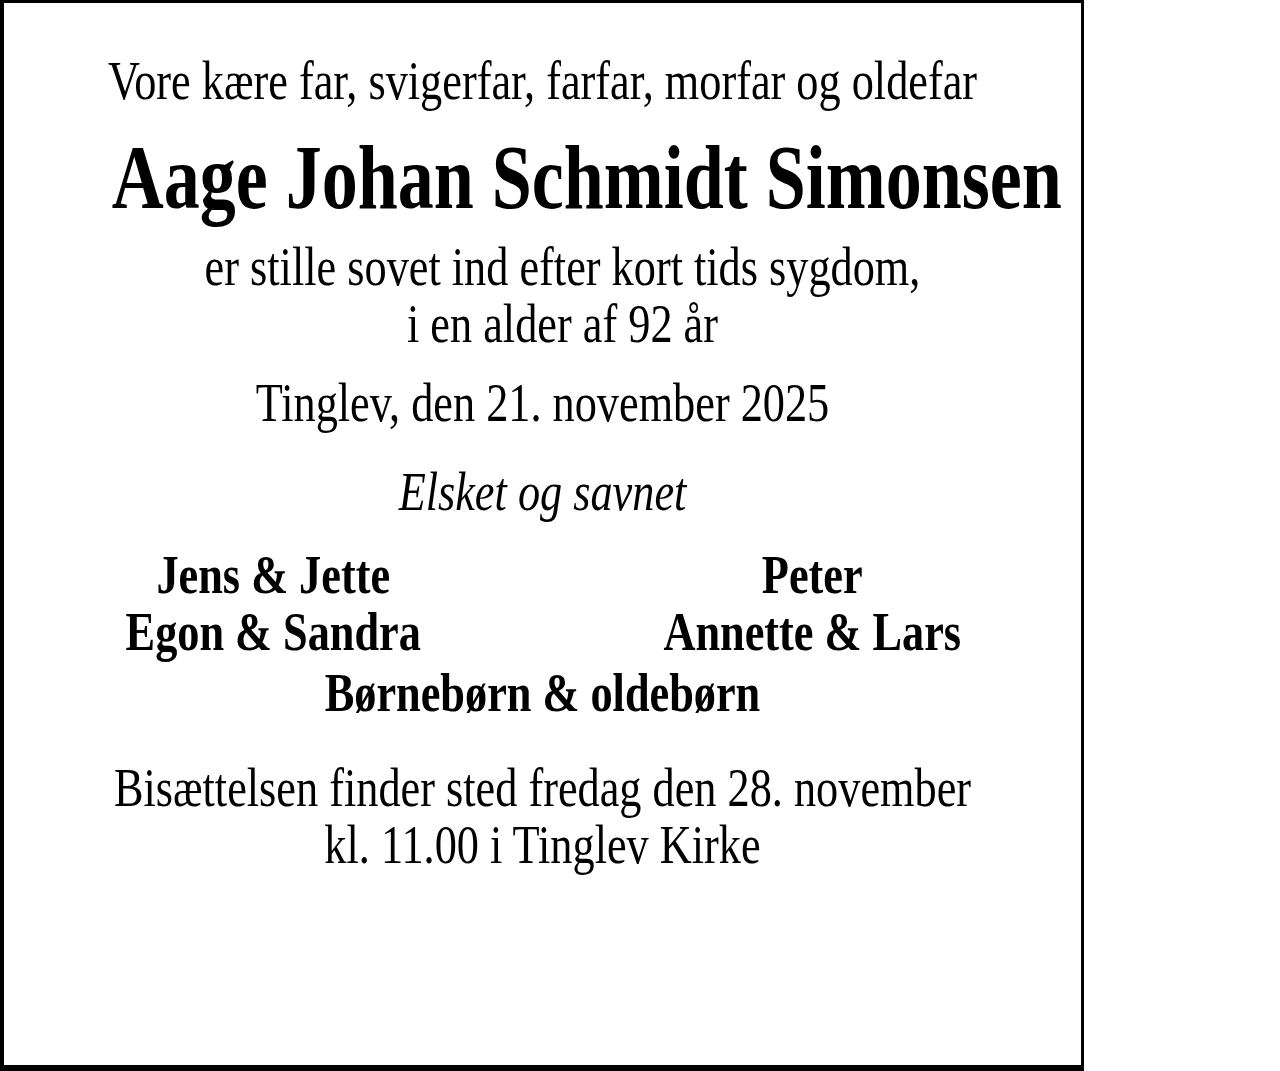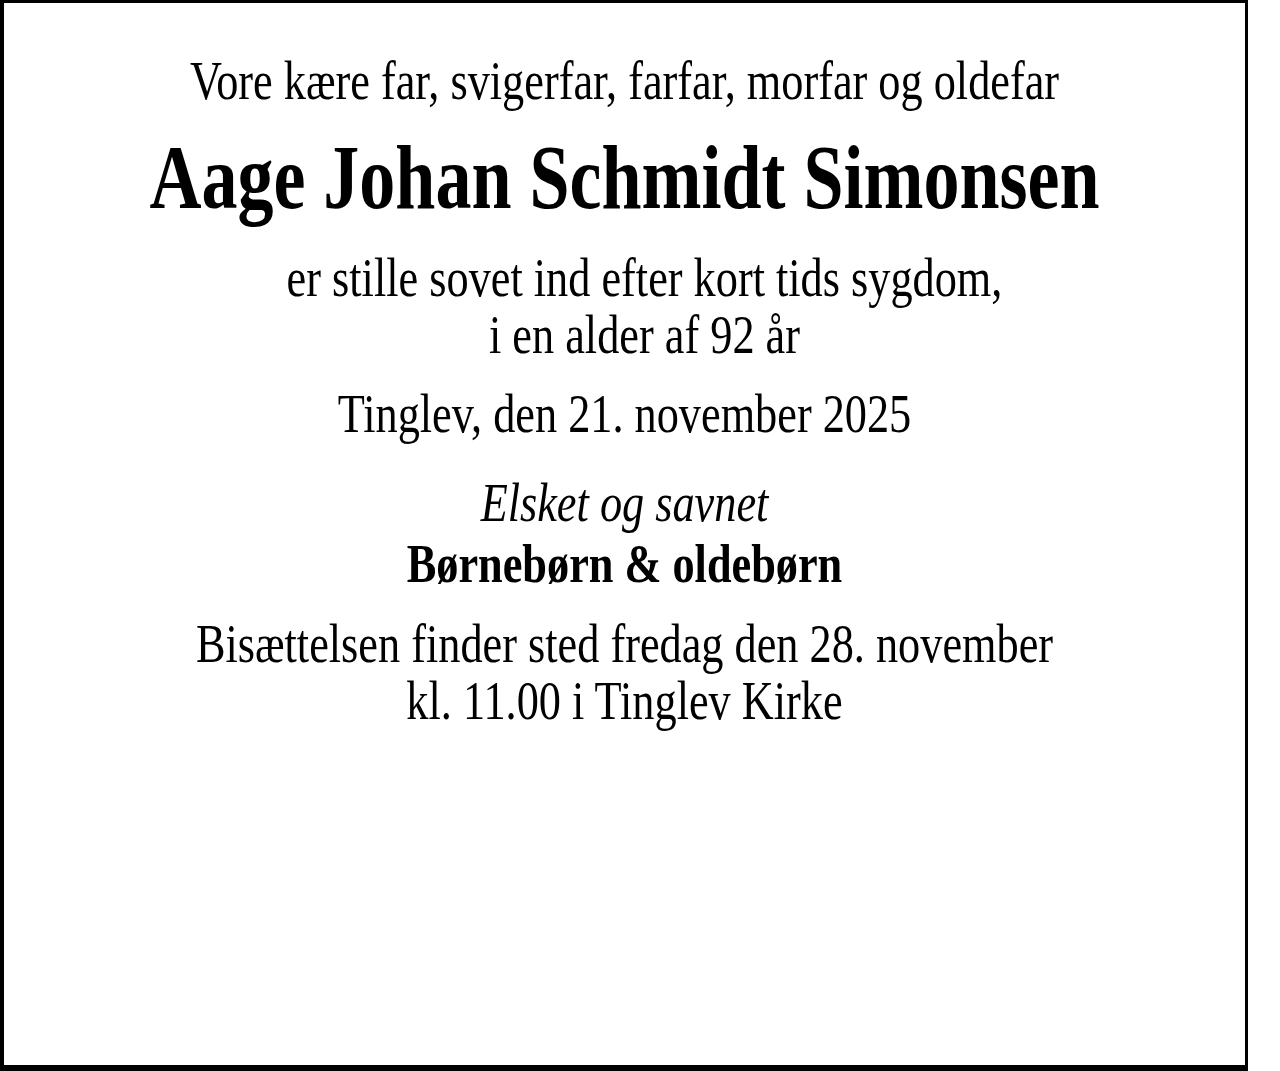--- a/index.html
+++ b/index.html
@@ -2,21 +2,21 @@
 <html><head>
 <meta charset="utf-8">
 <style>
   html, body {
     margin: 0;
     padding: 0;
     background: #ffffff;
   }
   .page {
     position: relative;
-    width: 1248px;
+    width: 1084px;
     height: 1071px;
     box-sizing: border-box;
     background: #ffffff;
     border-style: solid;
     border-color: #000000;
     border-width: 3px 3px 6px 4px;
     overflow: hidden;
     color: #000000;
     font-family: "Liberation Serif", "DejaVu Serif", serif;
   }
@@ -33,50 +33,60 @@
   .italic { font-style: italic; }
   .name {
     font-size: 90px;
     line-height: 95px;
     font-weight: bold;
     transform: scaleX(0.80);
     transform-origin: 50% 50%;
     margin-top: 20px;
   }
   .intro     { margin-top: 50px; }
-  .para-death{ margin-top: 25px; padding-left: 40px; }
+  .para-death{ margin-top: 14px; padding-left: 40px; }
   .dateline  { margin-top: 22px; }
   .epitaph   { margin-top: 32px; }
   .mourners  {
     margin-top: 26px;
     display: grid;
     grid-template-columns: 1fr 1fr;
   }
   .grandchildren { margin-top: 4px; }
-  .para-service  { margin-top: 23px; }
+  .para-service  { margin-top: 38px; }
   .para-thanks   { margin-top: 26px; }
 </style>
 </head>
 <body>
 
 <div class="page">
 
   <p class="line intro">Vore kære far, svigerfar, farfar, morfar og oldefar</p>
 
   <h1 class="line name">Aage Johan Schmidt Simonsen</h1>
 
   <div class="para-death">
     <p class="line">er stille sovet ind efter kort tids sygdom,</p>
     <p class="line">i en alder af 92 år</p>
   </div>
 
   <p class="line dateline">Tinglev, den 21. november 2025</p>
 
   <p class="line italic epitaph">Elsket og savnet</p>
 
+  <div class="mourners">
+    <div>
+      <p class="line bold">Jens &amp; Jette</p>
+      <p class="line bold">Egon &amp; Sandra</p>
+    </div>
+    <div>
+      <p class="line bold">Peter</p>
+      <p class="line bold">Annette &amp; Lars</p>
+    </div>
+  </div>
 
   <p class="line bold grandchildren">Børnebørn &amp; oldebørn</p>
 
   <div class="para-service">
     <p class="line">Bisættelsen finder sted fredag den 28. november</p>
     <p class="line">kl. 11.00 i Tinglev Kirke</p>
   </div>
 
 
 </div>

